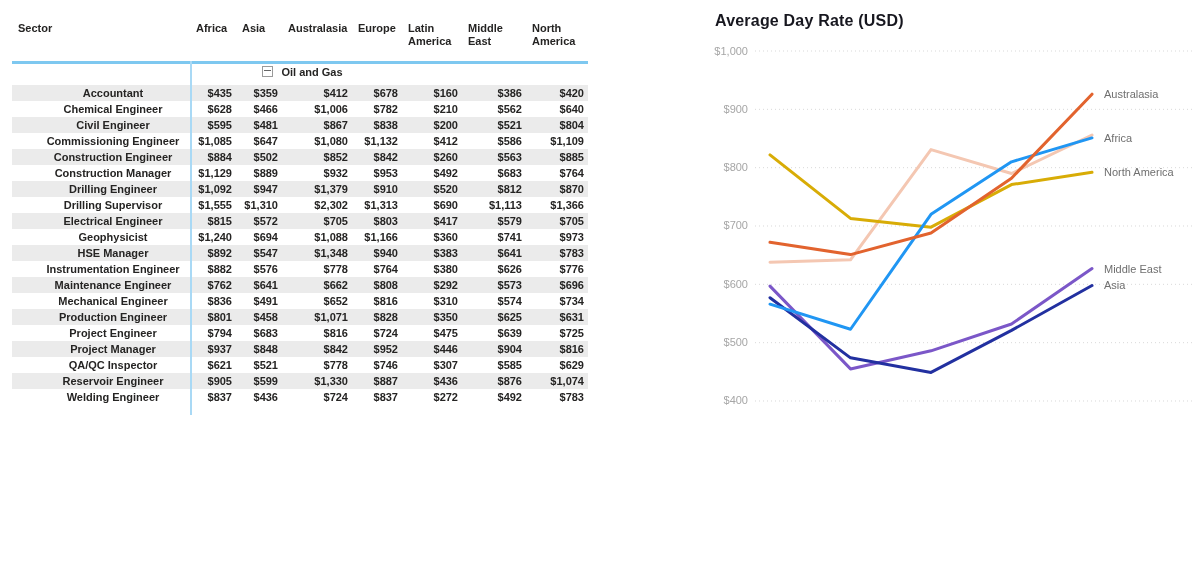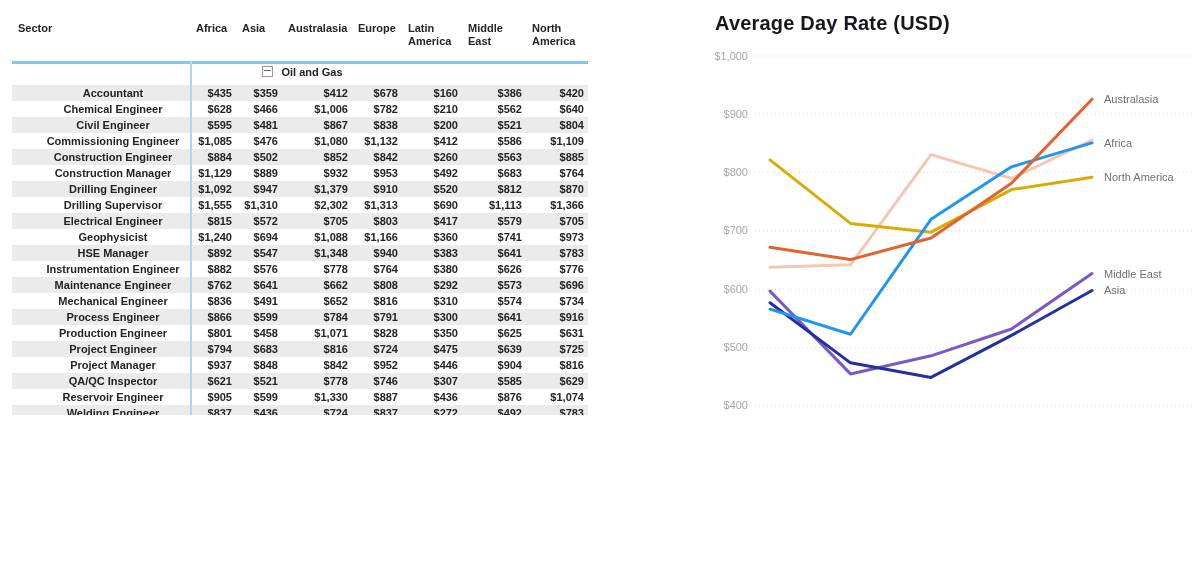--- a/index.html
+++ b/index.html
@@ -29,21 +29,21 @@
     position:relative; margin-right:8px; vertical-align:-1px; background:#fff; cursor:pointer;
   }
   .minus-box::after {
     content:""; position:absolute; left:1px; right:1px; top:3px; height:1px; background:#666;
   }
   .vline { position:absolute; left:178px; top:39px; width:2px; height:417px; background:#A9D9F5; }
 
   
   .chart { position:absolute; left:700px; top:12px; width:500px; }
   .chart-title {
-    font-size:20px; font-weight:bold; color:#17171F; padding-left:15px; letter-spacing:0.2px;
+    font-size:16px; font-weight:bold; color:#17171F; padding-left:15px; letter-spacing:0.2px;
   }
   .chart svg { display:block; margin-top:2px; }
 
   
   .logo { position:absolute; left:1024px; top:500px; display:flex; align-items:flex-start;gap:21px; }
   .logo-text { margin-left:6px; }
   .logo-name {
     font-size:30px; font-weight:bold; color:#253081; letter-spacing:2px; line-height:30px;
   }
   .logo-tagline { font-size:6.8px; color:#3E6FB8; letter-spacing:0.4px; margin-top:1px; }
@@ -110,21 +110,21 @@
             <td>$481</td>
             <td>$867</td>
             <td>$838</td>
             <td>$200</td>
             <td>$521</td>
             <td>$804</td>
           </tr>
           <tr class="data">
             <td class="role">Commissioning Engineer</td>
             <td>$1,085</td>
-            <td>$476</td>
+            <td>$647</td>
             <td>$1,080</td>
             <td>$1,132</td>
             <td>$412</td>
             <td>$586</td>
             <td>$1,109</td>
           </tr>
           <tr class="data">
             <td class="role">Construction Engineer</td>
             <td>$884</td>
             <td>$502</td>
@@ -216,30 +216,20 @@
           </tr>
           <tr class="data">
             <td class="role">Mechanical Engineer</td>
             <td>$836</td>
             <td>$491</td>
             <td>$652</td>
             <td>$816</td>
             <td>$310</td>
             <td>$574</td>
             <td>$734</td>
-          </tr>
-          <tr class="data">
-            <td class="role">Process Engineer</td>
-            <td>$866</td>
-            <td>$599</td>
-            <td>$784</td>
-            <td>$791</td>
-            <td>$300</td>
-            <td>$641</td>
-            <td>$916</td>
           </tr>
           <tr class="data">
             <td class="role">Production Engineer</td>
             <td>$801</td>
             <td>$458</td>
             <td>$1,071</td>
             <td>$828</td>
             <td>$350</td>
             <td>$625</td>
             <td>$631</td>

